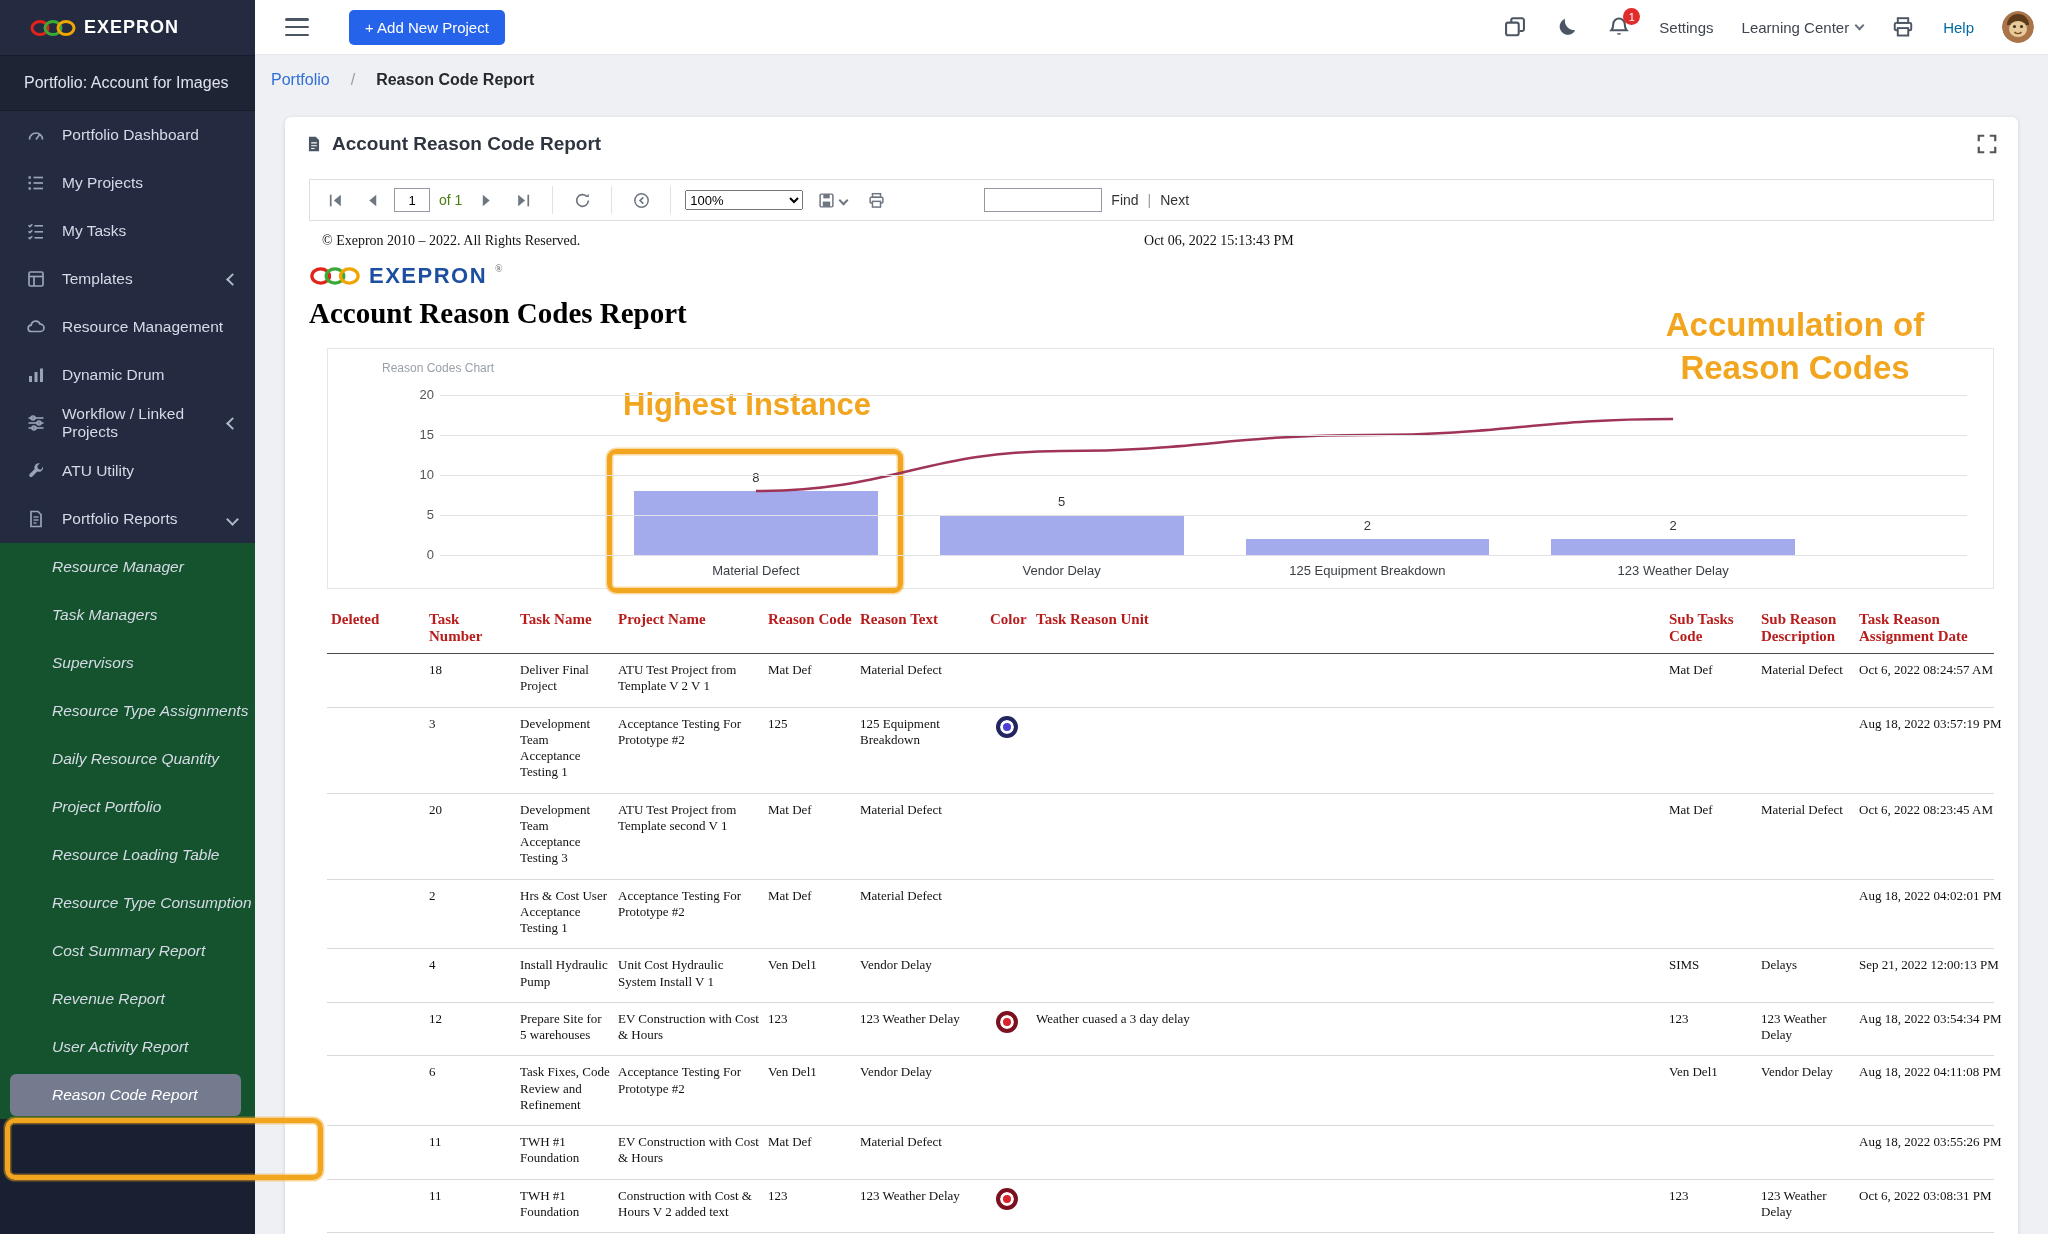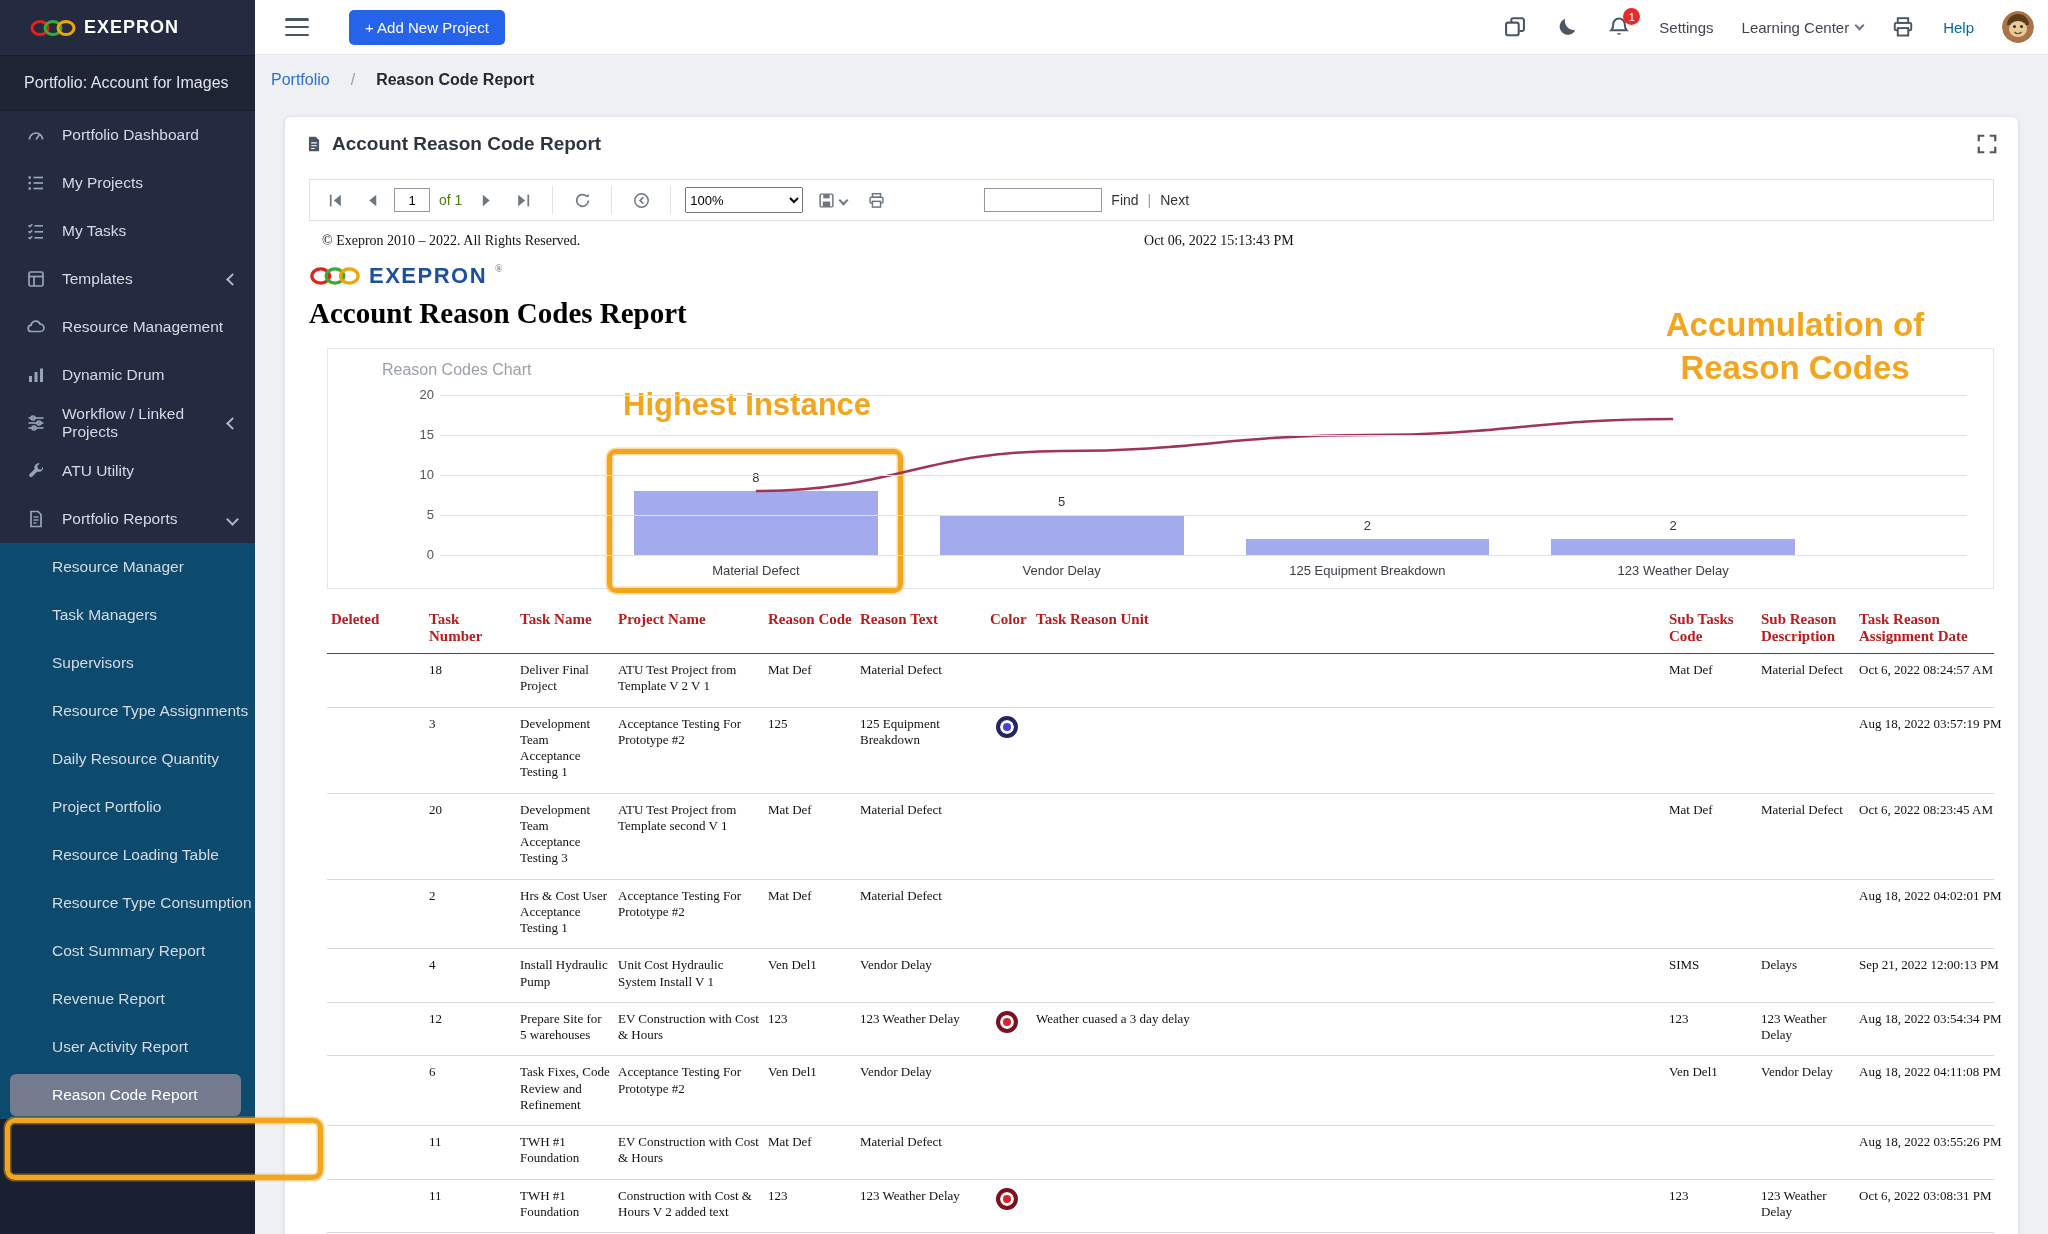--- a/index.html
+++ b/index.html
@@ -14,21 +14,21 @@
   .logo-text { color:#fff; font-weight:bold; font-size:18px; letter-spacing:1px; }
   .portfolio-header { height:56px; background:#1d2434; border-top:1px solid #161c2b; border-bottom:1px solid #161c2b; display:flex; align-items:center; padding-left:24px; color:#dfe3ec; font-size:16px; }
   .nav-item { height:48px; display:flex; align-items:center; padding:0 18px 0 26px; color:#d5dae6; font-size:15.5px; cursor:pointer; }
   .nav-icon { width:22px; height:20px; margin-right:14px; color:#9aa3ba; flex:none; }
   .nav-icon svg { width:20px; height:20px; display:block; }
   .nav-chev { margin-left:auto; color:#aeb6c8; }
   .chev { border:solid currentColor; border-width:0 2px 2px 0; display:inline-block; padding:3.5px; }
   .chev.down { transform:rotate(45deg); }
   .chev.left { transform:rotate(135deg); }
   .chev.sm { padding:2.5px; }
-  .submenu { background:#0c4a6e; }
+  .submenu { background:#14532d;font-style:italic; }
   .subitem { height:48px; display:flex; align-items:center; padding-left:52px; color:#d5dae6; font-size:15.5px; cursor:pointer; }
   .subitem.active { height:42px; margin:3px 14px 3px 10px; padding-left:42px; background:#747b8e; border-radius:6px; color:#fff; }
   .sidebar-filler { flex:1; background:#192031; }
   .active-ring { position:absolute; left:5px; top:1118px; width:318px; height:62px; border:5px solid var(--annotation); border-radius:10px; box-shadow:0 0 0 1.5px rgba(242,165,31,.45), inset 0 0 0 1.5px rgba(242,165,31,.45); z-index:60; pointer-events:none; }
 
   
   .topbar { position:absolute; left:255px; top:0; right:0; height:55px; background:#fff; border-bottom:1px solid #e6e8ec; display:flex; align-items:center; z-index:5; }
   .hamburger { width:24px; height:18px; margin-left:30px; margin-right:40px; display:flex; flex-direction:column; justify-content:space-between; cursor:pointer; }
   .hamburger span { display:block; height:2.5px; background:#4b5563; border-radius:2px; }
   .add-btn { background:var(--accent); color:#fff; border:none; border-radius:5px; font-size:15px; padding:9px 16px; cursor:pointer; font-family:inherit; }
@@ -58,40 +58,40 @@
   .fullscreen svg { width:22px; height:22px; display:block; }
 
   
   .toolbar { margin:8px 24px 0; height:42px; border:1px solid #dcdfe4; display:flex; align-items:center; padding:0 10px; gap:7px; font-size:14px; color:#444; background:#fff; }
   .tbtn { width:30px; height:28px; display:flex; align-items:center; justify-content:center; cursor:pointer; color:#6e7680; }
   .tbtn svg { width:17px; height:17px; display:block; }
   .tbtn.wide { width:44px; gap:5px; }
   .page-input { width:36px; height:24px; border:1px solid #949aa3; text-align:center; font-size:13px; font-family:inherit; }
   .of-label { font-size:14px; color:#4d7c0f; margin:0 2px; }
   .sep { width:1px; height:28px; background:#dfe2e7; margin:0 7px; }
-  .zoom-select { height:26px; font-size:13px; font-family:inherit; min-width:118px; }
+  .zoom-select { height:20px; font-size:13px; font-family:inherit; min-width:118px; }
   .find-group { display:flex; align-items:center; gap:9px; margin-left:86px; }
   .find-input { width:118px; height:24px; border:1px solid #949aa3; font-family:inherit; font-size:13px; padding:0 4px; }
   .find-label { color:#333; cursor:pointer; }
   .pipe { color:#999; }
 
   
   .report-body { padding:0 24px; font-family:"Liberation Serif", serif; color:#111; }
   .meta-row { position:relative; margin-top:12px; height:20px; font-size:14px; }
   .copyright { position:absolute; left:13px; top:0; }
   .timestamp { position:absolute; left:54%; transform:translateX(-50%); top:0; }
   .report-logo { margin-top:10px; display:flex; align-items:center; gap:8px; }
   .report-logo .logo-rings { width:52px; height:22px; }
   .report-logo-text { font-family:"Liberation Sans", sans-serif; font-weight:bold; font-size:22px; color:#1d4fa1; letter-spacing:1.5px; }
   .reg { font-size:10px; color:#666; align-self:flex-start; }
   .report-title { font-size:29px; font-weight:bold; margin-top:8px; color:#000; }
 
   
   .chart-box { position:relative; margin-top:18px; margin-left:18px; width:1667px; height:241px; border:1px solid #e3e6ea; background:#fff; font-family:"Liberation Sans", sans-serif; }
-  .chart-label { position:absolute; left:54px; top:12px; font-size:16px; color:#9aa0a8; }
+  .chart-label { position:absolute; left:54px; top:12px; font-size:12px; color:#9aa0a8; }
   .ytick { position:absolute; left:10px; width:96px; text-align:right; font-size:13px; color:#555; }
   .gridline { position:absolute; left:112px; right:26px; height:1px; background:#e1e2e6; }
   .bars { position:absolute; left:275px; top:46px; width:1223px; height:160px; display:flex; }
   .slot { position:relative; flex:1; }
   .bar { position:absolute; bottom:0; left:31px; right:31px; background:var(--bar); }
   .bar-val { position:absolute; left:0; width:100%; text-align:center; font-size:13px; color:#333; }
   .bar-cat { position:absolute; top:168px; left:-20px; right:-20px; text-align:center; font-size:13px; color:#3c4046; }
   .cumline { position:absolute; left:275px; top:46px; overflow:visible; pointer-events:none; }
   .bar-highlight { position:absolute; left:4px; right:6px; top:54px; height:144px; border:5px solid var(--annotation); border-radius:9px; box-shadow:0 0 0 1.5px rgba(242,165,31,.4), inset 0 0 0 1.5px rgba(242,165,31,.4); pointer-events:none; }
   .highest { position:absolute; left:295px; top:38px; font-size:31px; font-weight:bold; color:var(--annotation); }

